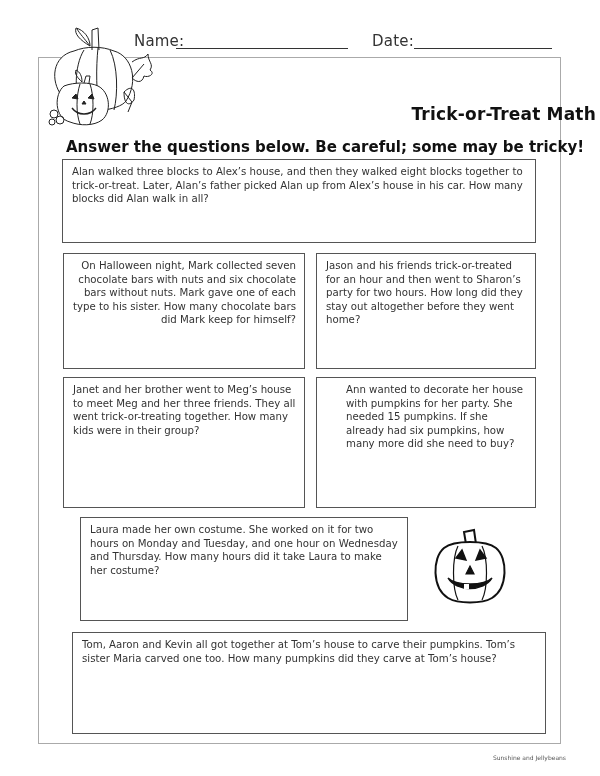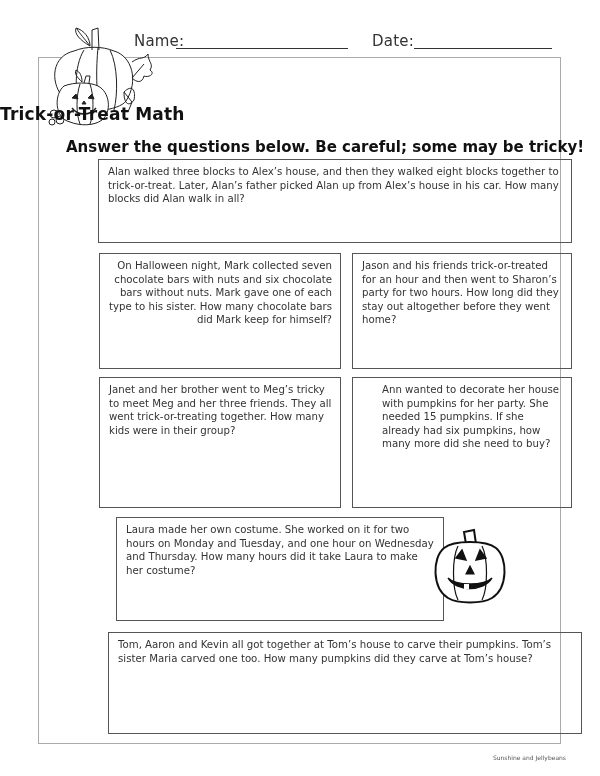--- a/index.html
+++ b/index.html
@@ -10,33 +10,32 @@
     .hdr-label {
       position: absolute; top: 32px; font-size: 15px; color: #333;
       font-family: "DejaVu Sans", sans-serif; letter-spacing: 0.2px;
     }
     .hdr-line { position: absolute; top: 48px; height: 0; border-top: 1px solid #333; }
     .frame {
       position: absolute; left: 38px; top: 57px; width: 523px; height: 687px;
       border: 1.5px solid #aaa; box-sizing: border-box;
     }
     .title {
-      position: absolute; left: 0; width: 596px; top: 104px; text-align: left;
+      position: absolute; left: 0; width: 596px; top: 104px; text-align: right;
       font-family: "DejaVu Sans", sans-serif; font-weight: bold; font-size: 17px;
       color: #111; letter-spacing: 0.2px;
     }
     .instructions {
       position: absolute; left: 66px; top: 138px; font-size: 15px; font-weight: bold;
       color: #111; font-family: "DejaVu Sans", sans-serif;
     }
     .qbox {
       position: absolute; border: 1.5px solid #555; box-sizing: border-box;
       padding: 5px 8px 0 9px; font-size: 10.2px; line-height: 13.5px; color: #333;
       font-family: "DejaVu Sans", sans-serif;
-      margin-left: 36px;
     }
     .footer {
       position: absolute; top: 754px; right: 34px; font-size: 6px; color: #555;
       font-family: "DejaVu Sans", sans-serif;
     }
     .clipart { position: absolute; }
   </style>
 </head>
 <body>
 
@@ -90,21 +89,21 @@
 
 <div class="qbox" style="left:63px; top:253px; width:242px; height:116px;text-align:right;">
   <span>On Halloween night, Mark collected seven chocolate bars with nuts and six chocolate bars without nuts.  Mark gave one of each type to his sister.  How many chocolate bars did Mark keep for himself?</span>
 </div>
 
 <div class="qbox" style="left:316px; top:253px; width:220px; height:116px;">
   <span>Jason and his friends trick-or-treated for an hour and then went to Sharon’s party for two hours.  How long did they stay out altogether before they went home?</span>
 </div>
 
 <div class="qbox" style="left:63px; top:377px; width:242px; height:131px;">
-  <span>Janet and her brother went to Meg’s tricky to meet Meg and her three friends.  They all went trick-or-treating together.  How many kids were in their group?</span>
+  <span>Janet and her brother went to Meg’s house to meet Meg and her three friends.  They all went trick-or-treating together.  How many kids were in their group?</span>
 </div>
 
 <div class="qbox" style="left:316px; top:377px; width:220px; height:131px;padding-left:29px;">
   <span>Ann wanted to decorate her house with pumpkins for her party.  She needed 15 pumpkins.  If she already had six pumpkins, how many more did she need to buy?</span>
 </div>
 
 <div class="qbox" style="left:80px; top:517px; width:328px; height:104px;">
   <span>Laura made her own costume.  She worked on it for two hours on Monday and Tuesday, and one hour on Wednesday and Thursday.  How many hours did it take Laura to make her costume?</span>
 </div>
 

